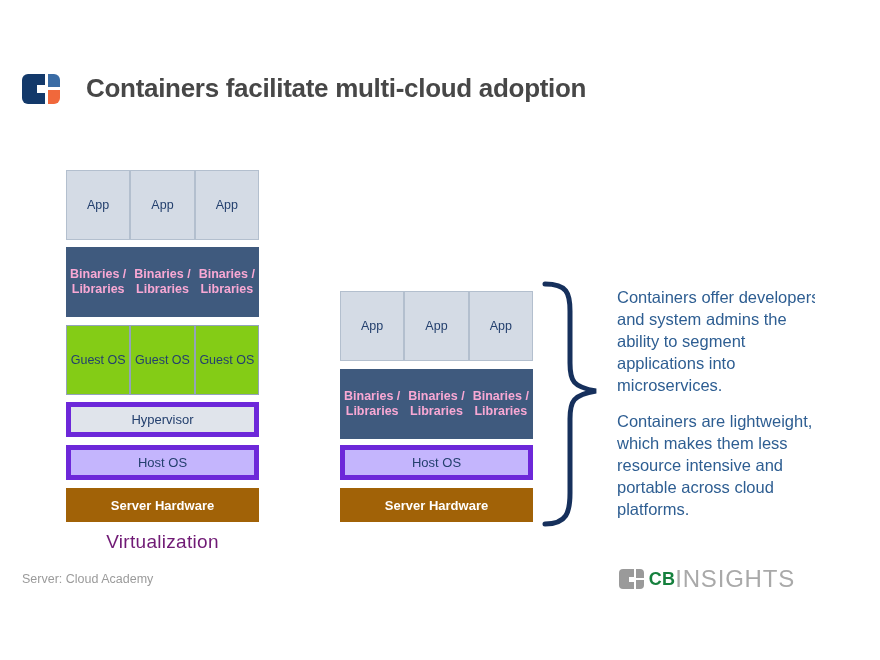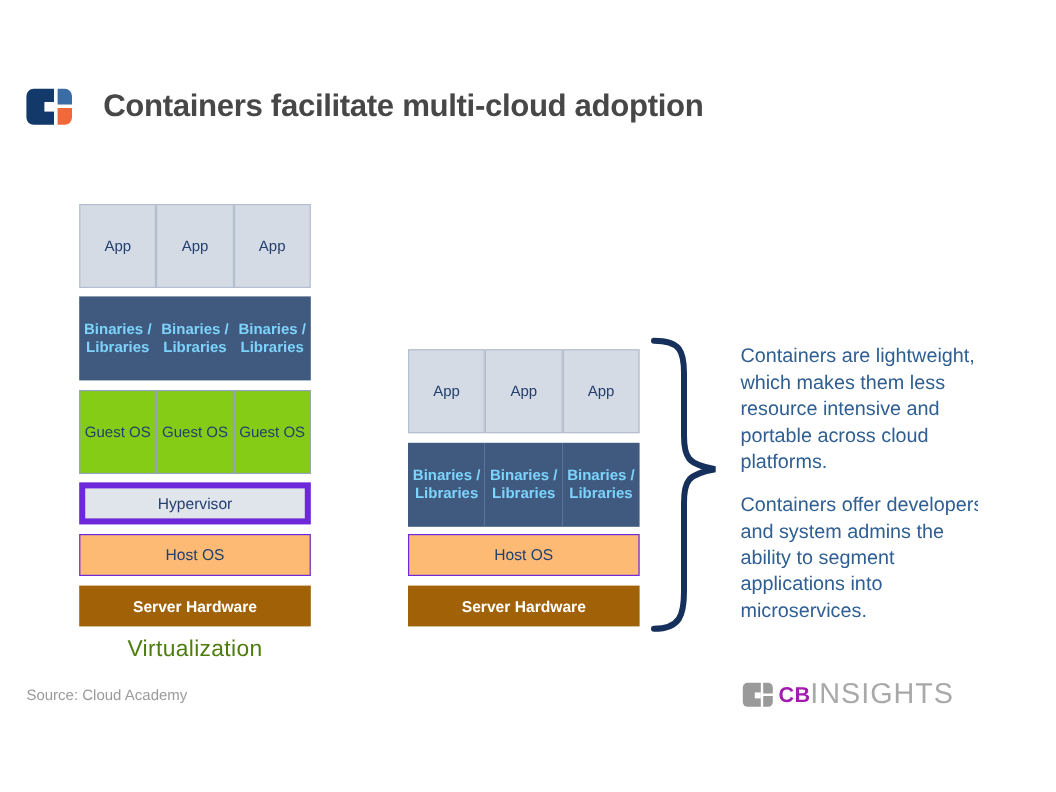--- a/index.html
+++ b/index.html
@@ -16,44 +16,44 @@
   .title { position:absolute; left:86px; top:72px; font-size:26px; line-height:32px; font-weight:700; color:#474747; letter-spacing:-0.3px; }
 
   
   .stack { position:absolute; width:241px;padding-left:48px; }
   .stack-virt { left:18px;  top:170px; }
   .stack-cont { left:292px; top:291px; }
   .row3 { display:flex; justify-content:space-between; }
   .box { width:70px; height:70px; display:flex; align-items:center; justify-content:center;
          text-align:center; font-size:12.5px; line-height:15px; color:#24406e; padding:2px; }
   .box-app   { background:#d4dbe5; border:1px solid #b3bfce; }
-  .box-bin   { background:#3f5a7e; color:#7dd3fc; font-weight:700; }
+  .box-bin   { background:#3f5a7e; color:#f9a8d4; font-weight:700; }
   .box-guest { background:#84cc16; border:1px solid #93a3ba; }
   .bar { width:100%; height:35px; display:flex; align-items:center; justify-content:center;
          font-size:13px; color:#24406e; }
   .bar-hyper  { background:#e0e4eb; border:5px solid #6d28d9; }
-  .bar-host   { background:#fdba74; border:1px solid #6d28d9; }
+  .bar-host   { background:#c4b5fd; border:5px solid #6d28d9; }
   .bar-server { background:#a16207; color:#ffffff; font-weight:700; height:34px; }
   .mb7 { margin-bottom:7px; } .mb8 { margin-bottom:8px; } .mb6 { margin-bottom:6px; }
-  .stack-label { margin-top:9px; text-align:center; font-size:19px; color:#4d7c0f; letter-spacing:0.3px; }
+  .stack-label { margin-top:9px; text-align:center; font-size:19px; color:#701a75; letter-spacing:0.3px; }
 
   
   .brace { position:absolute; left:542px; top:280px; width:58px; height:248px; }
   .annotation { position:absolute; left:617px; top:286px; width:205px; }
   .annotation p { font-size:16.5px; line-height:22px; color:#2e5e92; margin:0 0 14px 0; }
 
   
   .source { position:absolute; left:22px; top:572px; font-size:12.5px; color:#9b9b9b; }
   .brand { position:absolute; right:20px; top:565px; display:flex; align-items:center; }
   .cb-mark-gray { position:relative; width:25px; height:20px; margin-right:5px; }
   .cbg-left  { position:absolute; left:0; top:0; width:15px; height:20px; background:#9a9a9a; border-radius:4px 0 0 4px; }
   .cbg-notch { position:absolute; left:10px; top:7.5px; width:5px; height:5px; background:#ffffff; }
   .cbg-tr { position:absolute; left:17px; top:0;   width:8px; height:9px; background:#9a9a9a; border-radius:0 4px 0 0; }
   .cbg-br { position:absolute; left:17px; top:11px; width:8px; height:9px; background:#9a9a9a; border-radius:0 0 4px 0; }
-  .brand-cb { font-size:18px; font-weight:700; color:#a21caf; letter-spacing:0.2px; }
+  .brand-cb { font-size:18px; font-weight:700; color:#15803d; letter-spacing:0.2px; }
   .brand-insights { font-size:24px; font-weight:400; color:#a9a9a9; letter-spacing:0.8px; }
 </style>
 </head>
 <body>
 
 <div class="page">
 
   <div class="cb-mark">
     <div class="cbm-left"></div>
     <div class="cbm-notch"></div>
@@ -97,25 +97,25 @@
     </div>
     <div class="bar bar-host mb8">Host OS</div>
     <div class="bar bar-server">Server Hardware</div>
   </div>
 
   <svg class="brace" viewBox="0 0 58 246" aria-hidden="true">
     <path d="M3 3 C25 3 28 12 28 30 L28 82 C28 100 31 106 54 110 C31 114 28 120 28 138 L28 212 C28 231 25 243 3 243" fill="none" stroke="#16305c" stroke-width="5" stroke-linecap="round"></path>
   </svg>
 
   <div class="annotation">
+    <p>Containers offer developers and system admins the ability to segment applications into microservices.</p>
     <p>Containers are lightweight, which makes them less resource intensive and portable across cloud platforms.</p>
-    <p>Containers offer developers and system admins the ability to segment applications into microservices.</p>
   </div>
 
-  <div class="source">Source: Cloud Academy</div>
+  <div class="source">Server: Cloud Academy</div>
   <div class="brand">
     <div class="cb-mark-gray">
       <div class="cbg-left"></div>
       <div class="cbg-notch"></div>
       <div class="cbg-tr"></div>
       <div class="cbg-br"></div>
     </div>
     <span class="brand-cb">CB</span>
     <span class="brand-insights">INSIGHTS</span>
   </div>

